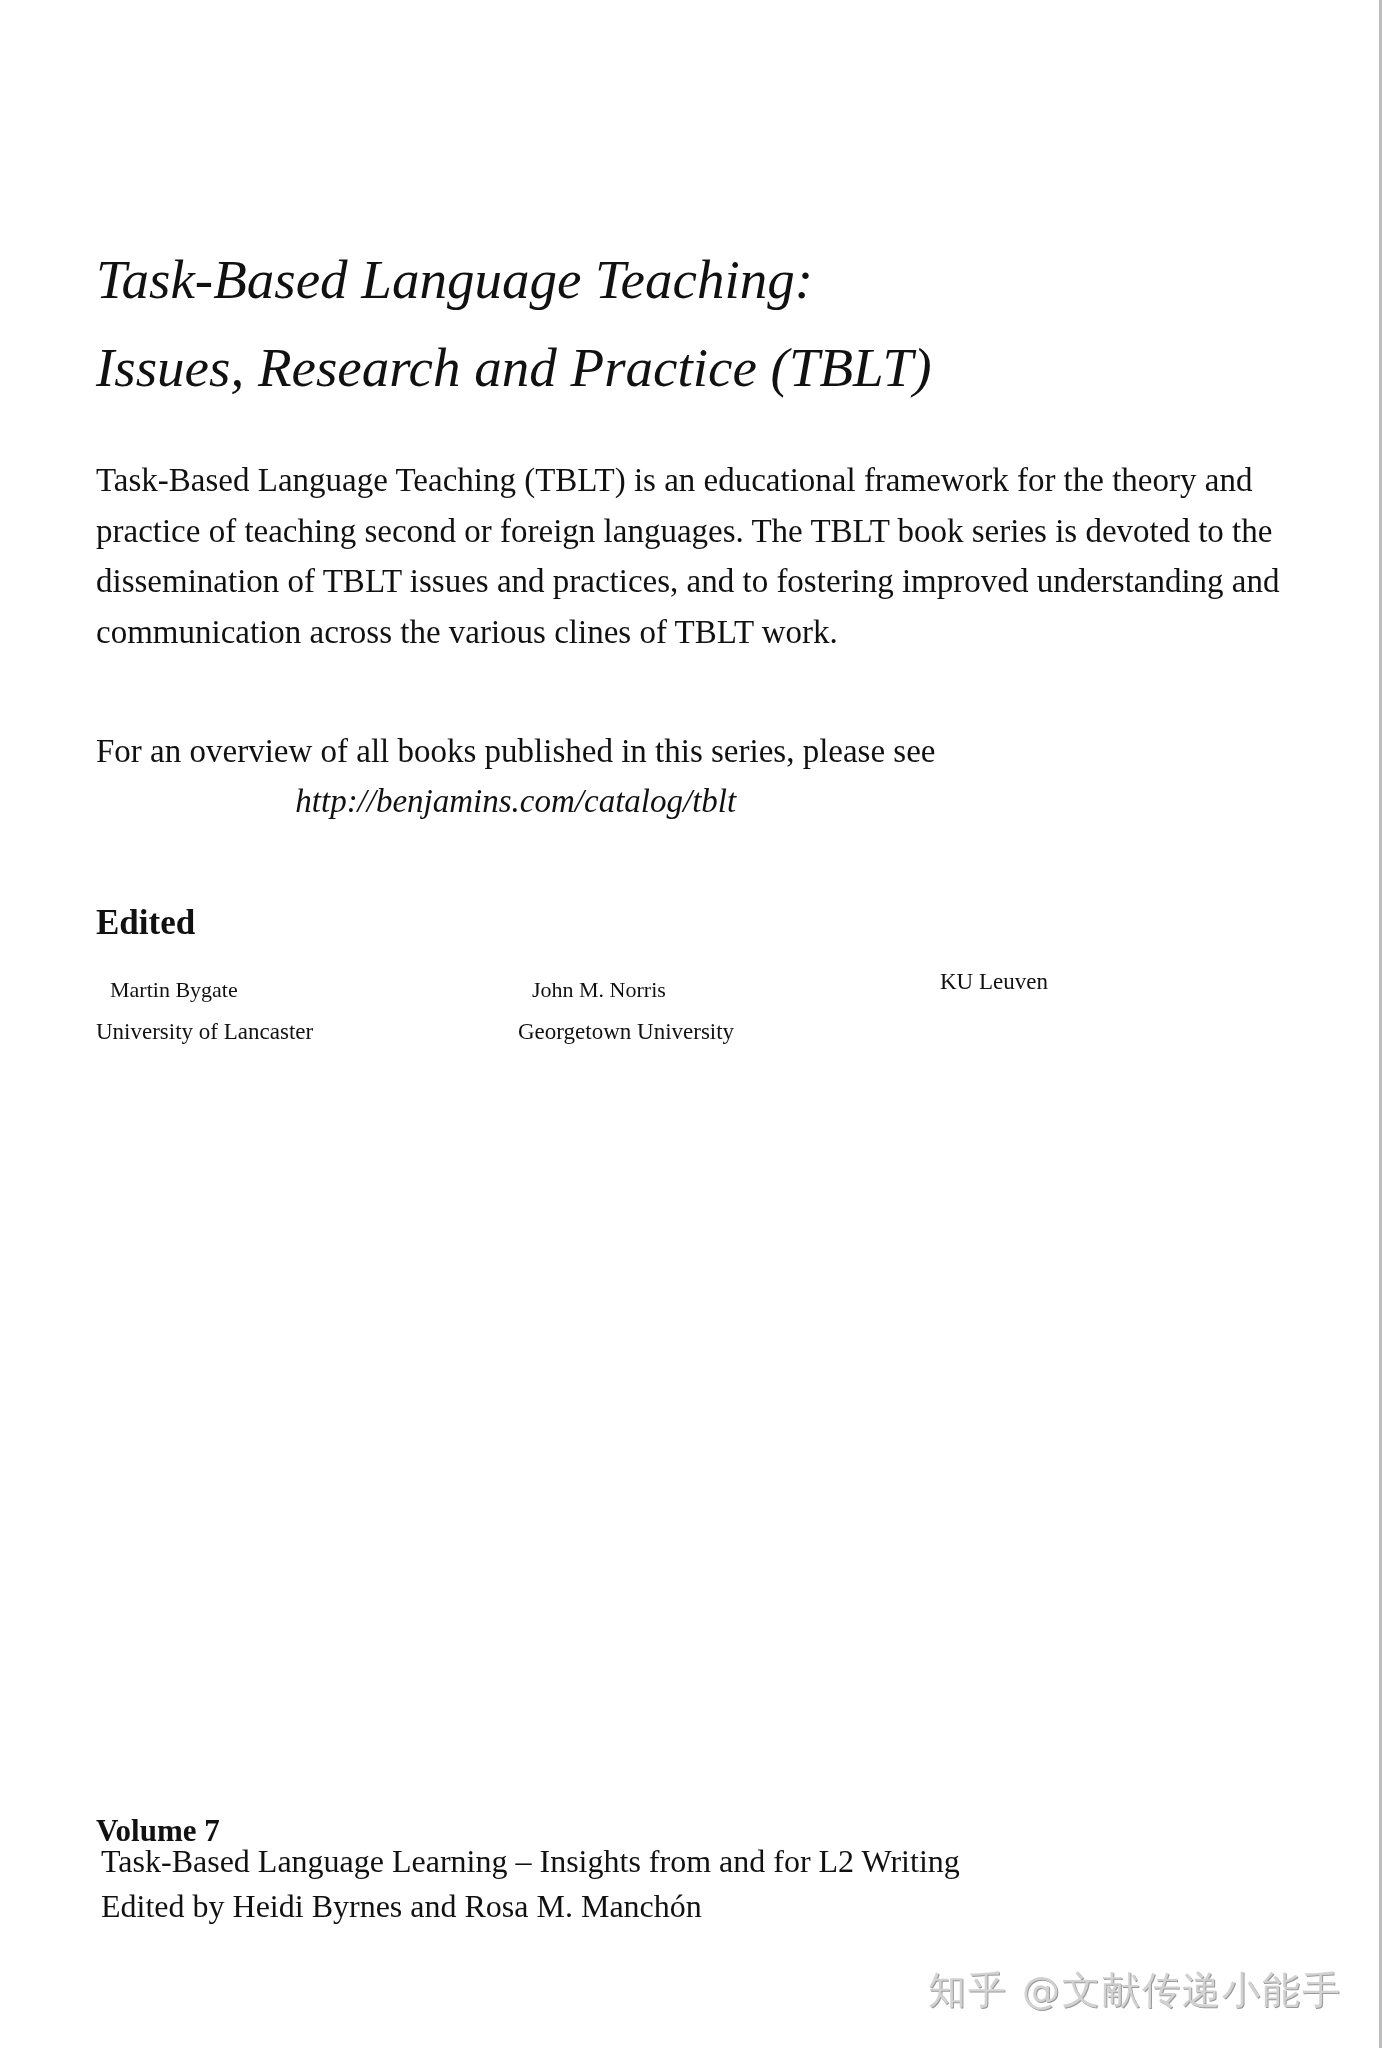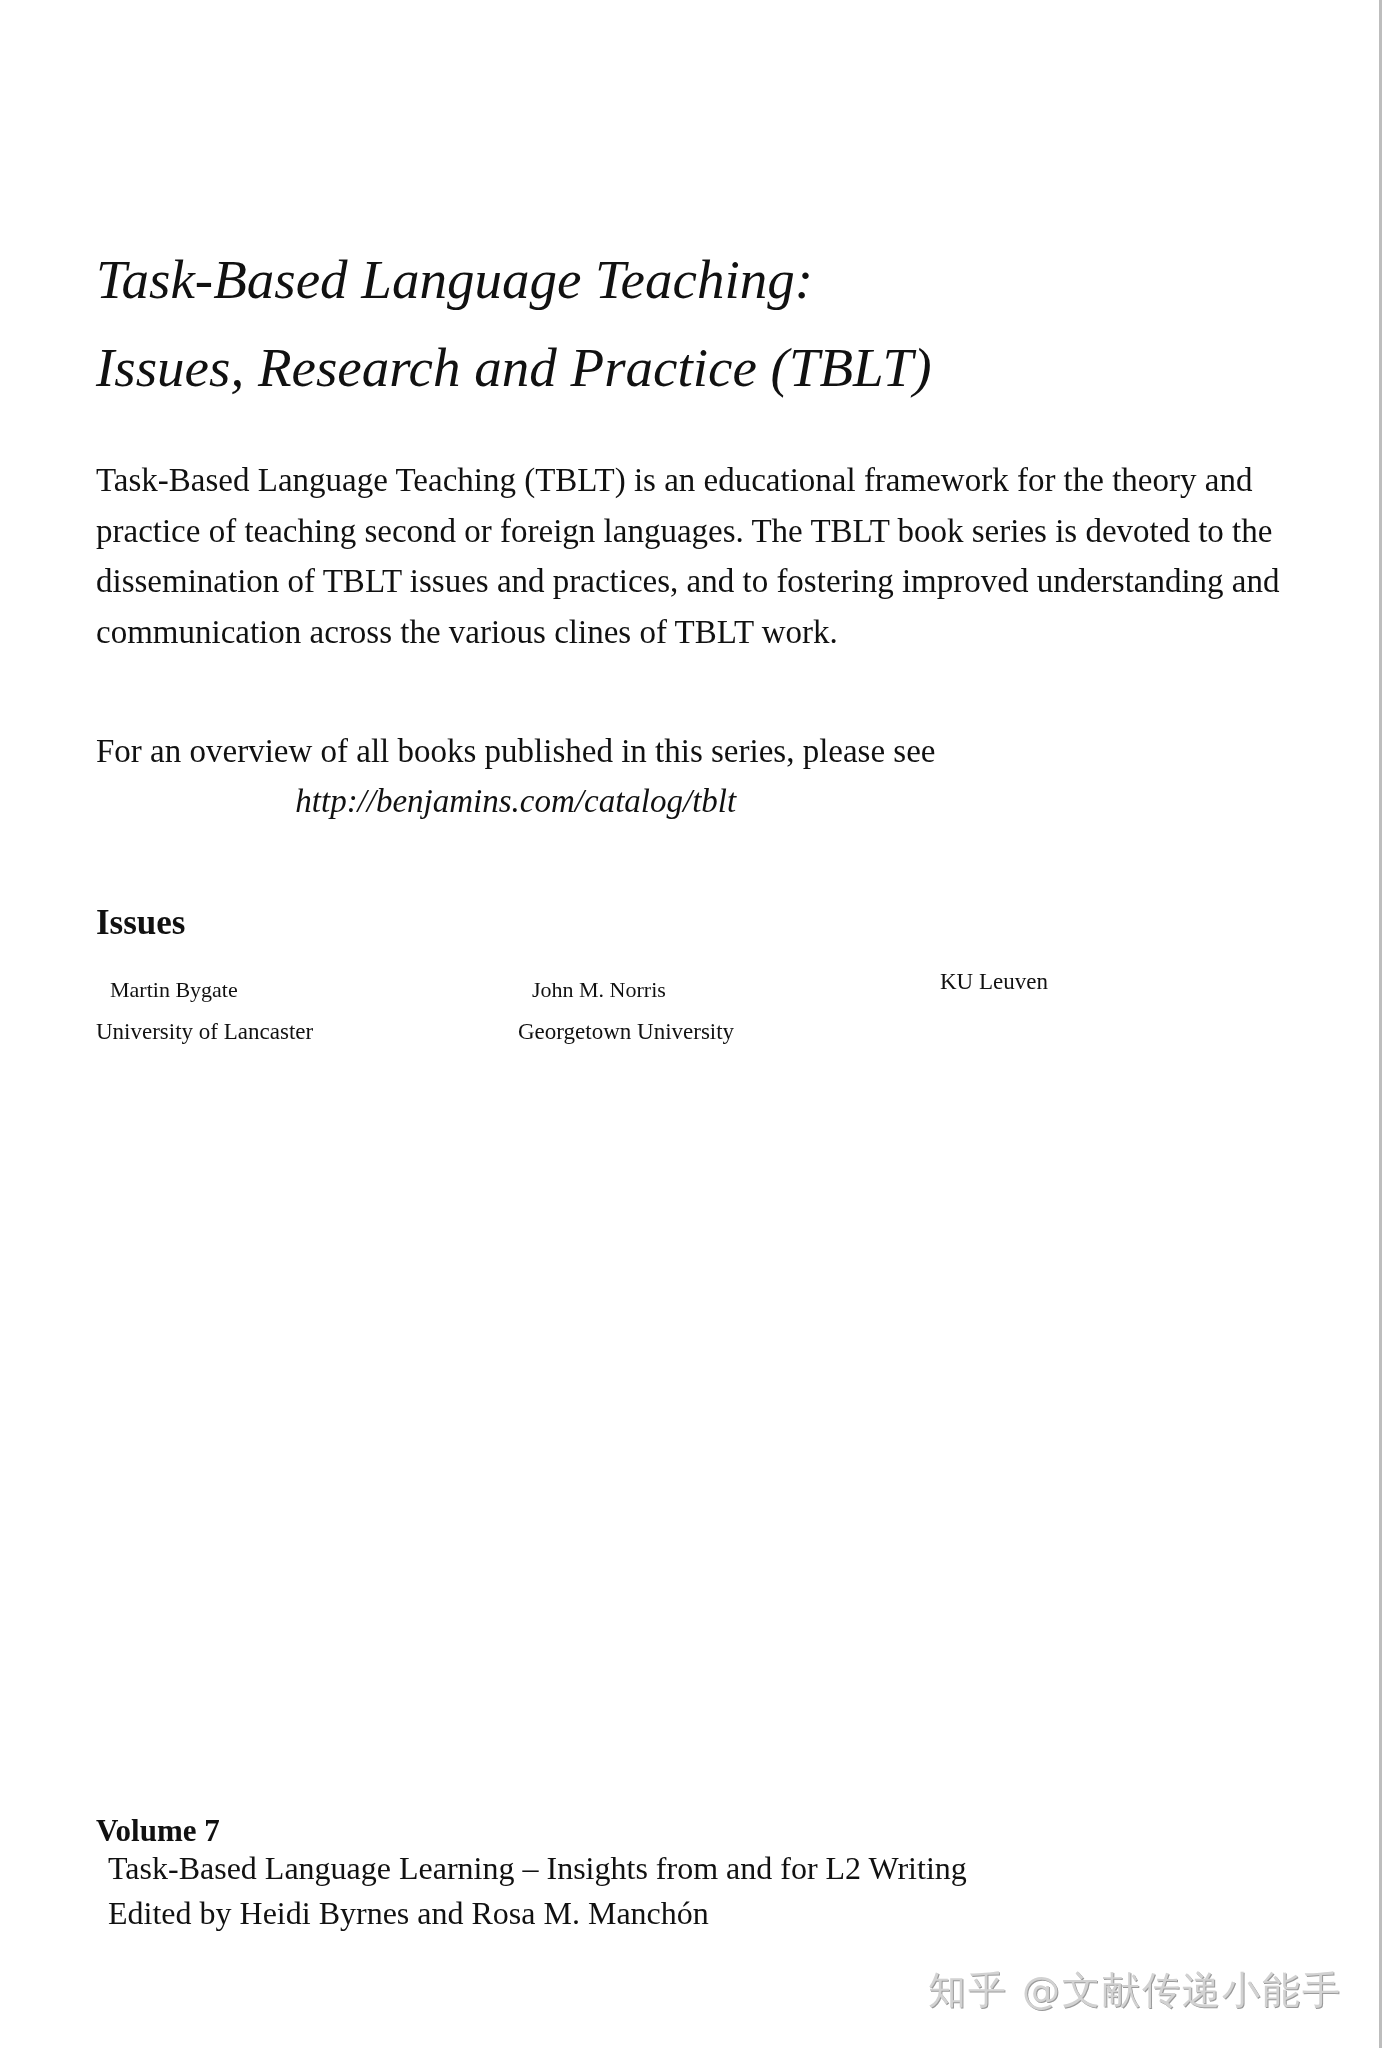--- a/index.html
+++ b/index.html
@@ -100,21 +100,21 @@
       top: 1806px;
       margin: 0;
       font-size: 31px;
       font-weight: bold;
       line-height: 50px;
     }
     .volume-info {
       position: absolute;
       left: 96px;
       top: 1834px;
-      margin: 12px;
+      margin: 5px;
       font-size: 32px;
       line-height: 45px;
     }
     .volume-info span { display: block; white-space: nowrap; }
     .watermark {
       position: absolute;
       left: 928px;
       top: 1965px;
       font-family: "DejaVu Sans", sans-serif;
       font-size: 38px;
@@ -135,21 +135,21 @@
     <span>Issues, Research and Practice (TBLT)</span>
   </h1>
 
   <p class="description">Task-Based Language Teaching (TBLT) is an educational framework for the theory and practice of teaching second or foreign languages. The TBLT book series is devoted to the dissemination of TBLT issues and practices, and to fostering improved understanding and communication across the various clines of TBLT work.</p>
 
   <p class="overview">
     <span>For an overview of all books published in this series, please see</span>
     <span class="url">http://benjamins.com/catalog/tblt</span>
   </p>
 
-  <h2 class="editors-heading">Issues</h2>
+  <h2 class="editors-heading">Edited</h2>
 
   <div class="editor editor-1">
     <span class="name">Martin Bygate</span>
     <span class="affil">University of Lancaster</span>
   </div>
   <div class="editor editor-2">
     <span class="name">John M. Norris</span>
     <span class="affil">Georgetown University</span>
   </div>
   <div class="editor editor-3">

